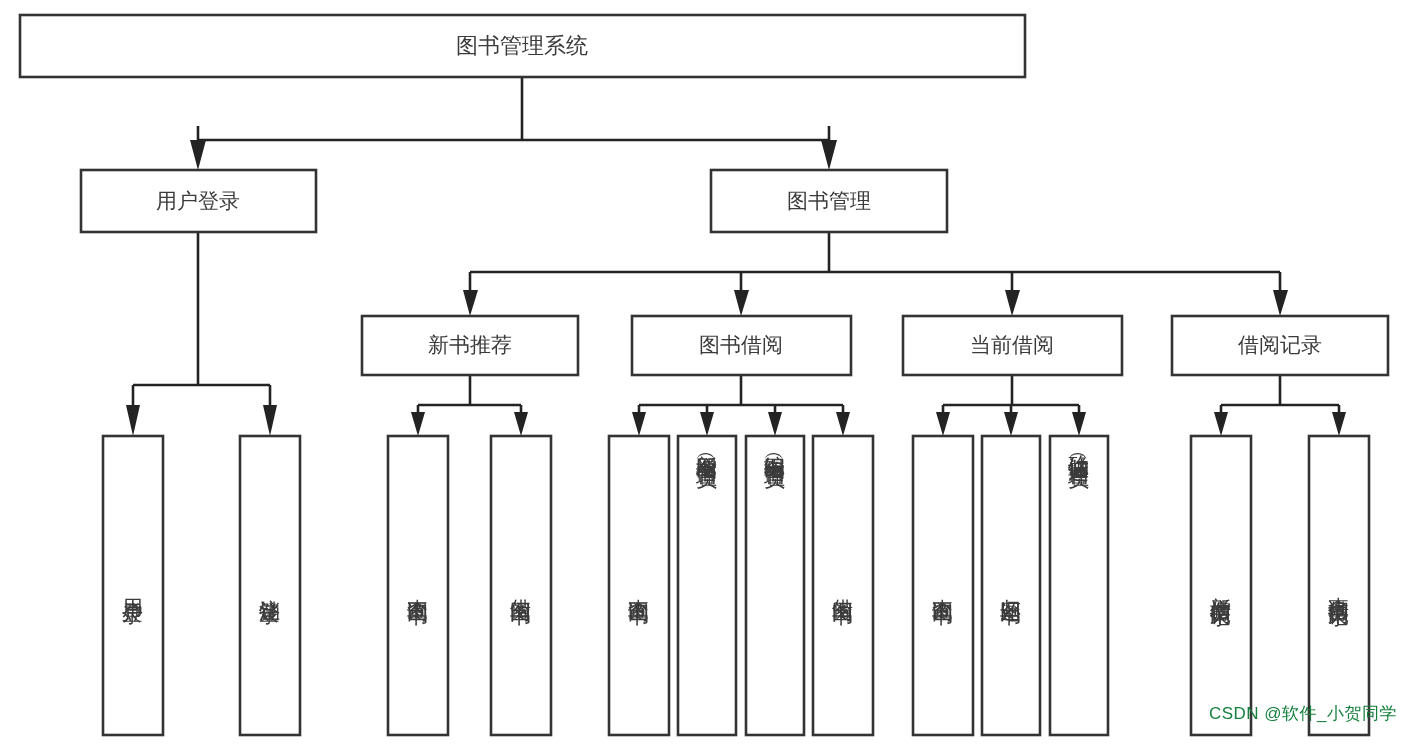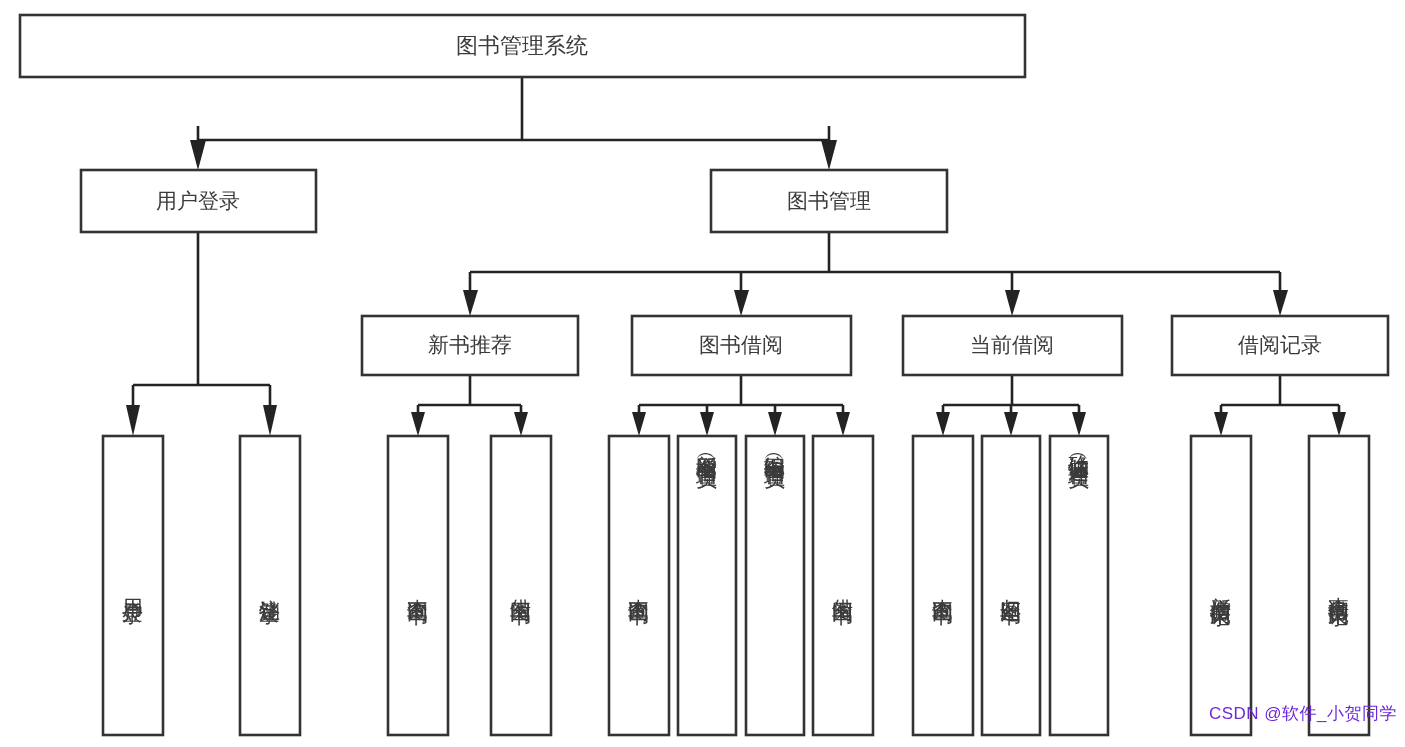--- a/index.html
+++ b/index.html
@@ -69,21 +69,21 @@
     line-height: 1;
     text-align: center;
     white-space: nowrap;
   }
   .watermark {
     position: absolute;
     right: 8px;
     bottom: 6px;
     font-family: "Liberation Sans", "DejaVu Sans", sans-serif;
     font-size: 17px;
-    color: #6d28d9;
+    color: #15803d;
     letter-spacing: 0.5px;
     user-select: none;
   }
 </style>
 </head>
 <body>
 
 <div id="diagram-root">
 
   <svg class="diagram-canvas" viewBox="0 0 1405 747">

